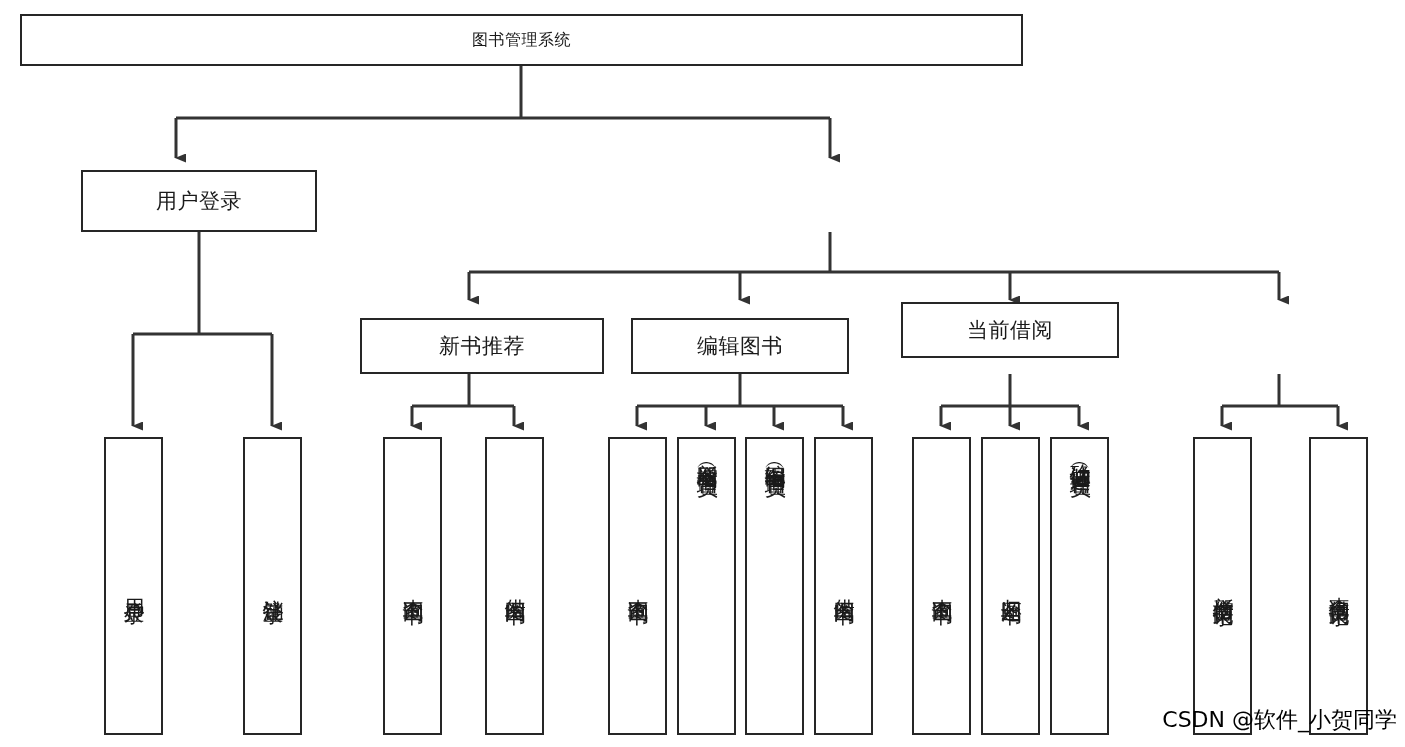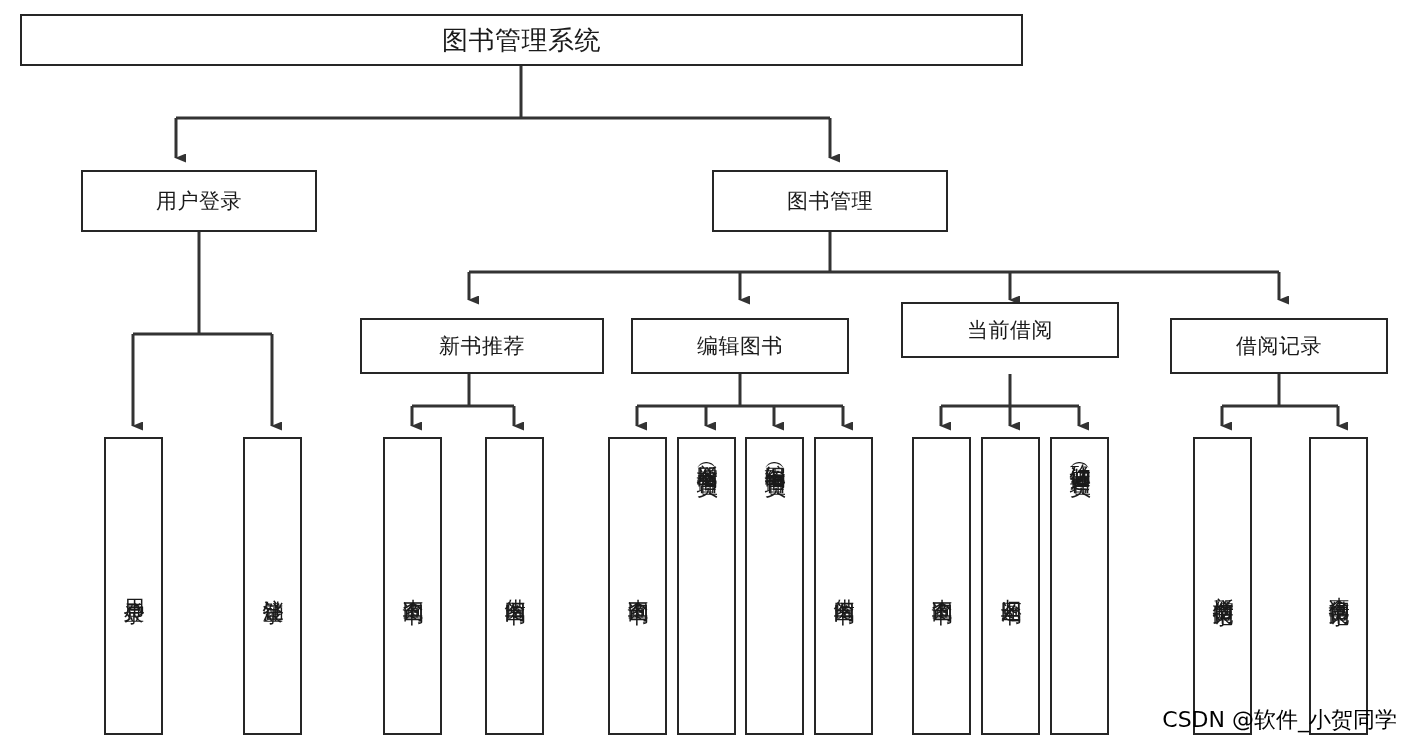--- a/index.html
+++ b/index.html
@@ -40,21 +40,21 @@
     display: block;
     letter-spacing: 0.5px;
     white-space: nowrap;
   }
   
   .node.horiz .node-label {
     font-size: 21px;
     line-height: 1;
   }
   .node.root .node-label {
-    font-size: 26px;
+    font-size: 16px;
   }
   
   .node.vert {
     align-items: flex-start;
     justify-content: center;
     padding-top: 8px;
   }
   .node.vert .node-label {
     writing-mode: vertical-rl;
     text-orientation: upright;
@@ -131,36 +131,30 @@
     </g>
   </svg>
 
   <div class="node horiz root" style="left:20px; top:14px; width:1003px; height:52px;">
     <span class="node-label">图书管理系统</span>
   </div>
 
   <div class="node horiz" style="left:81px; top:170px; width:236px; height:62px;">
     <span class="node-label">用户登录</span>
   </div>
-  <div class="node horiz" style="left:712px; top:170px; width:236px; height:62px;">
-    <span class="node-label">图书管理</span>
-  </div>
 
   <div class="node horiz" style="left:360px; top:318px; width:244px; height:56px;">
     <span class="node-label">新书推荐</span>
   </div>
   <div class="node horiz" style="left:631px; top:318px; width:218px; height:56px;">
     <span class="node-label">编辑图书</span>
   </div>
   <div class="node horiz" style="left:901px; top:302px; width:218px; height:56px;">
     <span class="node-label">当前借阅</span>
   </div>
-  <div class="node horiz" style="left:1170px; top:318px; width:218px; height:56px;">
-    <span class="node-label">借阅记录</span>
-  </div>
 
   <div class="node vert centered" style="left:104px; top:437px; width:59px; height:298px;">
     <span class="node-label">用户登录</span>
   </div>
   <div class="node vert centered" style="left:243px; top:437px; width:59px; height:298px;">
     <span class="node-label">注销登录</span>
   </div>
 
   <div class="node vert centered" style="left:383px; top:437px; width:59px; height:298px;">
     <span class="node-label">查询图书</span>

